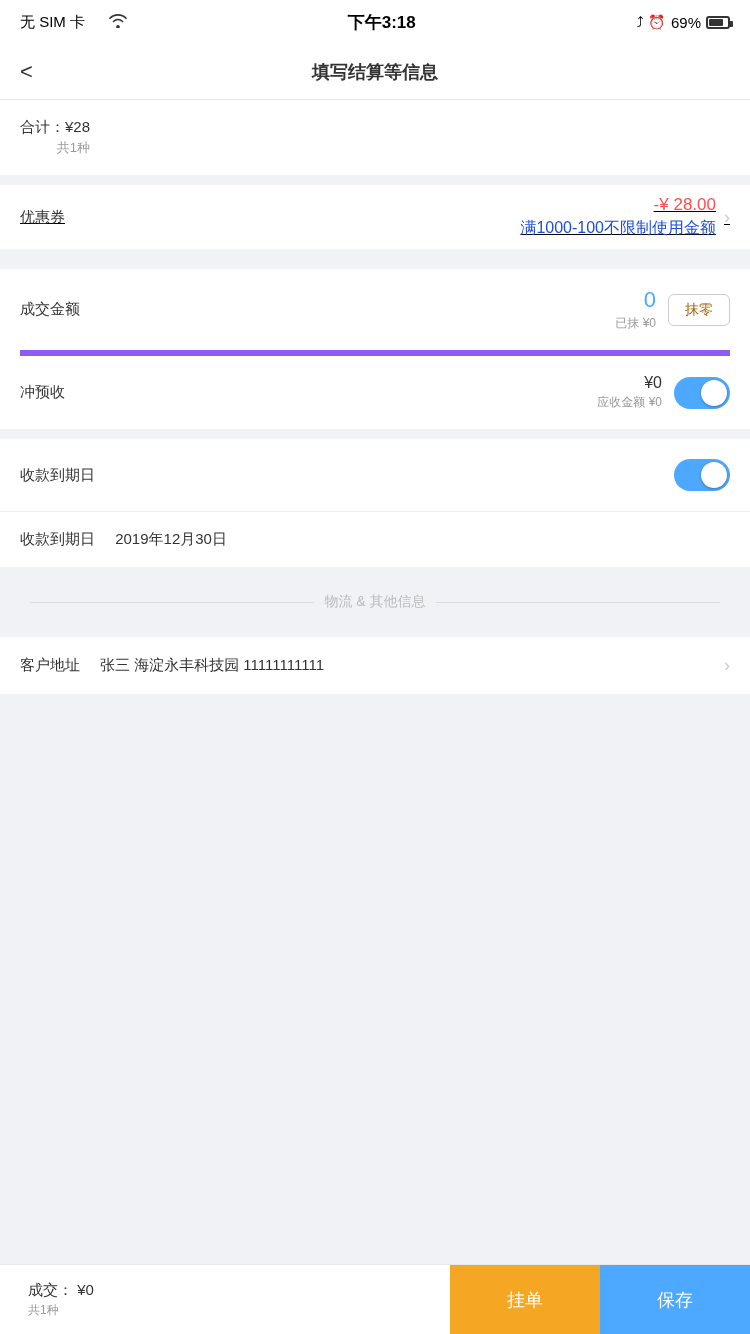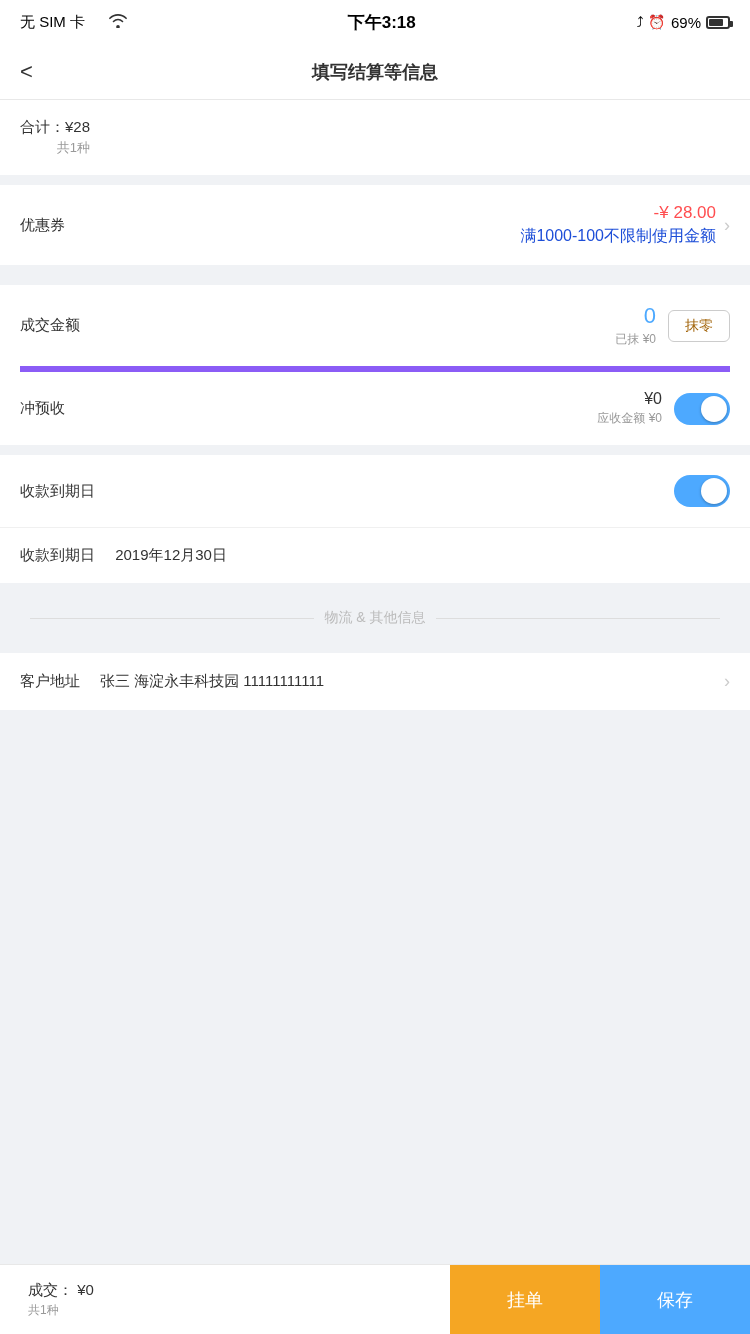--- a/index.html
+++ b/index.html
@@ -138,22 +138,23 @@
       font-size: 13px;
       color: #999;
       margin-top: 2px;
     }
 
     
     .coupon-row {
       display: flex;
       align-items: center;
       justify-content: space-between;
-      padding: 18px 20px;
-      background: #fff;
+      padding: 10px 20px;
+      background: #fff;
+      text-decoration: underline;
     }
     .coupon-label {
       font-size: 15px;
       color: #333;
     }
     .coupon-right {
       display: flex;
       align-items: center;
       gap: 8px;
     }

